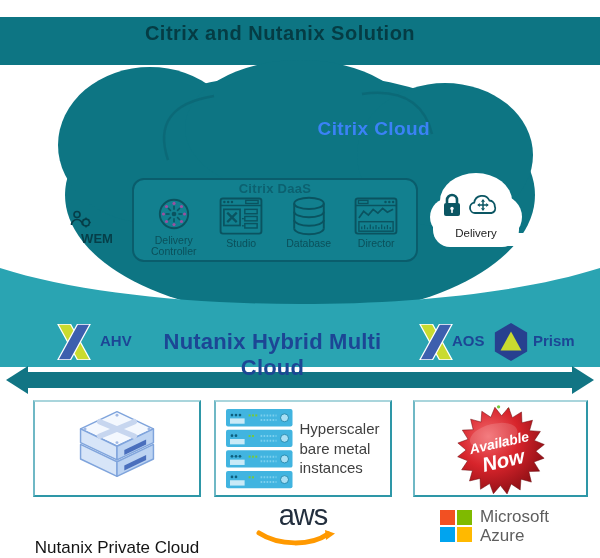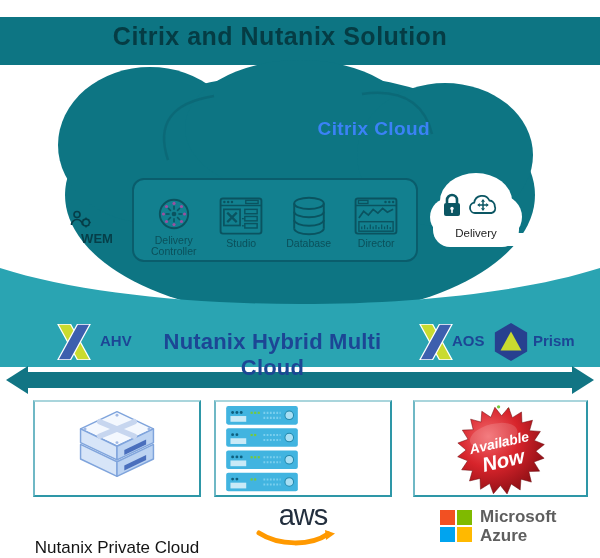--- a/index.html
+++ b/index.html
@@ -8,21 +8,21 @@
     font-family:"Liberation Sans",sans-serif;
   }
   .abs{position:absolute;}
   svg{display:block;}
 
   
   #bg{position:absolute;left:0;top:0;}
 
   .banner-title{
     left:0;top:22px;width:560px;text-align:center;
-    font-size:25px;font-weight:bold;color:#053C44;letter-spacing:.5px;
+    font-size:20px;font-weight:bold;color:#053C44;letter-spacing:.5px;
   }
   .cloud-label{
     left:150px;top:118px;width:280px;text-align:right;
     font-size:19px;font-weight:bold;color:#3b82f6;letter-spacing:.4px;
   }
 
   
   .daas-box{
     left:132px;top:178px;width:286px;height:84px;
     background:#12808F;border:2px solid #0A5D6C;border-radius:12px;
@@ -68,21 +68,21 @@
   }
   #card1{left:33px;width:168px;}
   #card2{left:214px;width:178px;justify-content:flex-start;}
   #card3{left:413px;width:175px;}
   .hyper-text{font-size:15px;color:#3F3F3F;line-height:1.3;width:98px;margin-left:7px;}
 
   
   .nutanix-label{left:25px;top:512px;width:184px;text-align:center;font-size:17px;color:#141414;margin-top:26px;}
   .aws{left:255px;top:501px;width:96px;text-align:center;}
   .aws-text{font-size:29px;font-weight:normal;color:#232F3E;line-height:1;letter-spacing:-1px;}
-  .azure{left:440px;top:507px;display:flex;align-items:center;font-weight:bold;}
+  .azure{left:440px;top:507px;display:flex;align-items:center;}
   .ms-squares{width:32px;height:32px;display:grid;grid-template-columns:15px 15px;grid-template-rows:15px 15px;gap:2px;}
   .ms-text{margin-left:8px;font-size:17px;color:#5E5E5E;line-height:1.12;}
 </style>
 </head>
 <body>
 
 <div class="stage">
 
   <svg id="bg" width="600" height="398" viewBox="0 0 600 398">
     <rect x="0" y="17" width="600" height="48" fill="#0D7583"></rect>
@@ -103,20 +103,21 @@
       <polygon points="594,380 572,366 572,394" fill="#117584"></polygon>
       <rect x="26" y="372" width="548" height="16" fill="#117584"></rect>
     </g>
   </svg>
 
   <div class="abs banner-title">Citrix and Nutanix Solution</div>
 
   <div class="abs cloud-label">Citrix Cloud</div>
 
   <div class="abs daas-box">
+    <div class="daas-title">Citrix DaaS</div>
     <div class="daas-row">
 
       <div class="daas-col">
         <div class="daas-ico">
           <svg width="32" height="32" viewBox="0 0 44 44">
             <circle cx="22" cy="22" r="19.5" stroke="#0A5360" stroke-width="2.6" fill="none"></circle>
             <circle cx="22" cy="22" r="3.2" fill="#0A5360"></circle>
             <g stroke="#0A5360" stroke-width="2.2">
               <line x1="28" y1="22" x2="33.5" y2="22"></line>
                 <line x1="26.3" y1="26.3" x2="30.2" y2="30.2"></line>
@@ -329,20 +330,21 @@
           <circle cx="9" cy="9" r="2" fill="#0E5F7E"></circle>
             <circle cx="15" cy="9" r="2" fill="#0E5F7E"></circle>
           <rect x="6" y="14" width="22" height="8" fill="#C9EAF7"></rect>
           <rect x="34" y="8" width="3" height="3" fill="#76C93C"></rect>
             <rect x="39" y="8" width="3" height="3" fill="#76C93C"></rect>
           <path d="M52,9.5 h24 M52,16.5 h24" stroke="#7BCFEE" stroke-width="3" stroke-dasharray="2.5,2"></path>
           <circle cx="88" cy="13" r="6" fill="#A8DFF4" stroke="#2388AC" stroke-width="1.4"></circle>
         </g>
       </g>
     </svg>
+    <div class="hyper-text">Hyperscaler bare metal instances</div>
   </div>
 
   <div id="card3" class="card">
     <svg width="126" height="94" viewBox="0 0 130 116">
       <defs>
         <radialGradient id="badgeGrad" cx="38%" cy="32%" r="78%">
           <stop offset="0%" stop-color="#F2666A"></stop>
           <stop offset="45%" stop-color="#D7242B"></stop>
           <stop offset="100%" stop-color="#7E0A10"></stop>
         </radialGradient>

